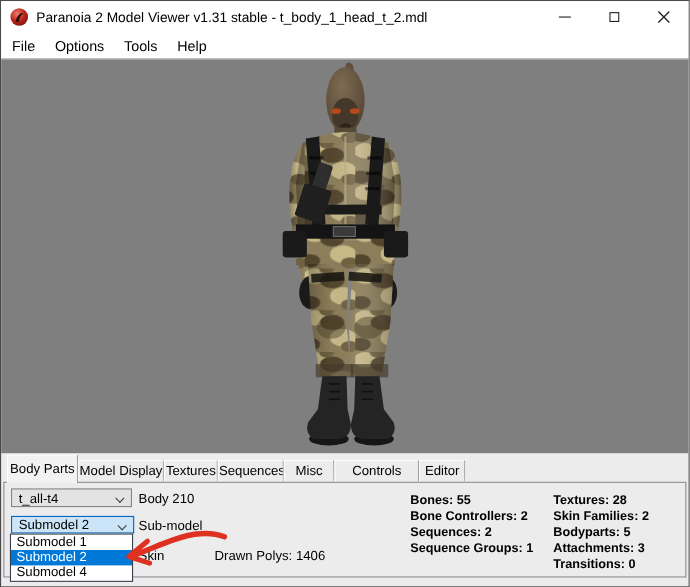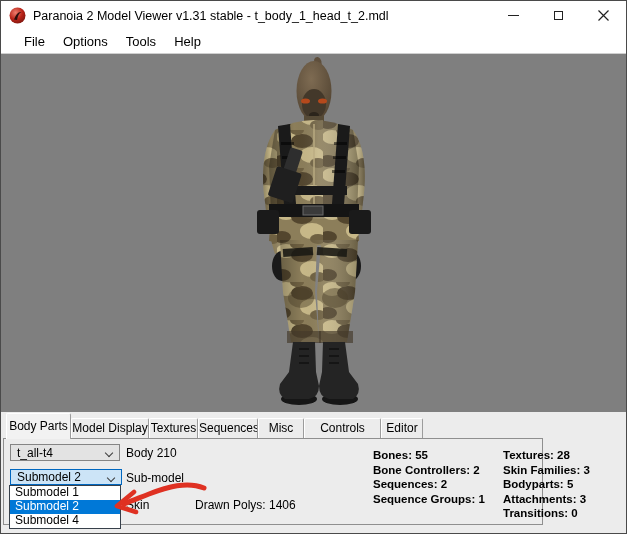--- a/index.html
+++ b/index.html
@@ -19,21 +19,21 @@
   .app-icon { width:17px; height:17px; margin-right:7px; flex:0 0 auto; }
   .title-text { font-size:12.5px; color:#000; white-space:nowrap; }
   .caption-btns { position:absolute; right:0; top:0; height:29px; display:flex; }
   .cap-btn { width:45px; height:29px; display:flex; align-items:center; justify-content:center; }
   .min-glyph { width:11px; height:1px; background:#222; display:block; }
   .max-glyph { width:9px; height:9px; border:1px solid #222; display:block; }
 
   
   .menubar {
     position:absolute; left:0; top:29px; width:100%; height:23px;
-    background:#ffffff; display:flex; align-items:center; padding-left:14px;
+    background:#ffffff; display:flex; align-items:center; padding-left:1px;
     font-size:13px;
   }
   .menu-item { padding:3px 9px; color:#000; cursor:default; }
 
   
   .viewport {
     position:absolute; left:0; top:52px; width:100%; height:359px;
     border-top:1px solid #cfcfcf;
   }
   .model-svg { position:absolute; left:230px; top:0; }
@@ -50,21 +50,21 @@
     border-radius:2px 2px 0 0; overflow:hidden; white-space:nowrap;
     position:relative; cursor:default;
   }
   .tab.active {
     height:26px; line-height:24px; background:#f2f2f2;
     z-index:3; margin-bottom:-1px;
   }
 
   
   .panel {
-    position:absolute; left:2px; top:437px; width:540px; height:87px;
+    position:absolute; left:2px; top:437px; width:621px; height:87px;
     background:#ececec; border:1px solid #8f8f8f; z-index:1;
   }
   .combo {
     position:absolute; height:17px; background:#e3e3e3;
     border:1px solid #858585; font-size:12px; color:#000;
     display:flex; align-items:center; padding:0 18px 0 6px; cursor:default;
   }
   .combo .chev {
     position:absolute; right:7px; top:5px; width:6px; height:6px;
     border-right:1.4px solid #3c3c3c; border-bottom:1.4px solid #3c3c3c;
@@ -246,21 +246,21 @@
     <span class="lbl" style="left:191px; top:59px;">Drawn Polys: 1406</span>
 
     <div class="stats" style="left:369px;">
       <div>Bones: 55</div>
       <div>Bone Controllers: 2</div>
       <div>Sequences: 2</div>
       <div>Sequence Groups: 1</div>
     </div>
     <div class="stats" style="left:499px;">
       <div>Textures: 28</div>
-      <div>Skin Families: 3</div>
+      <div>Skin Families: 2</div>
       <div>Bodyparts: 5</div>
       <div>Attachments: 3</div>
       <div>Transitions: 0</div>
     </div>
   </div>
 
   <div class="droplist">
     <div class="opt">Submodel 1</div>
     <div class="opt selected" style="background-color: rgb(0, 120, 215);">Submodel 2</div>
     <div class="opt">Submodel 4</div>

